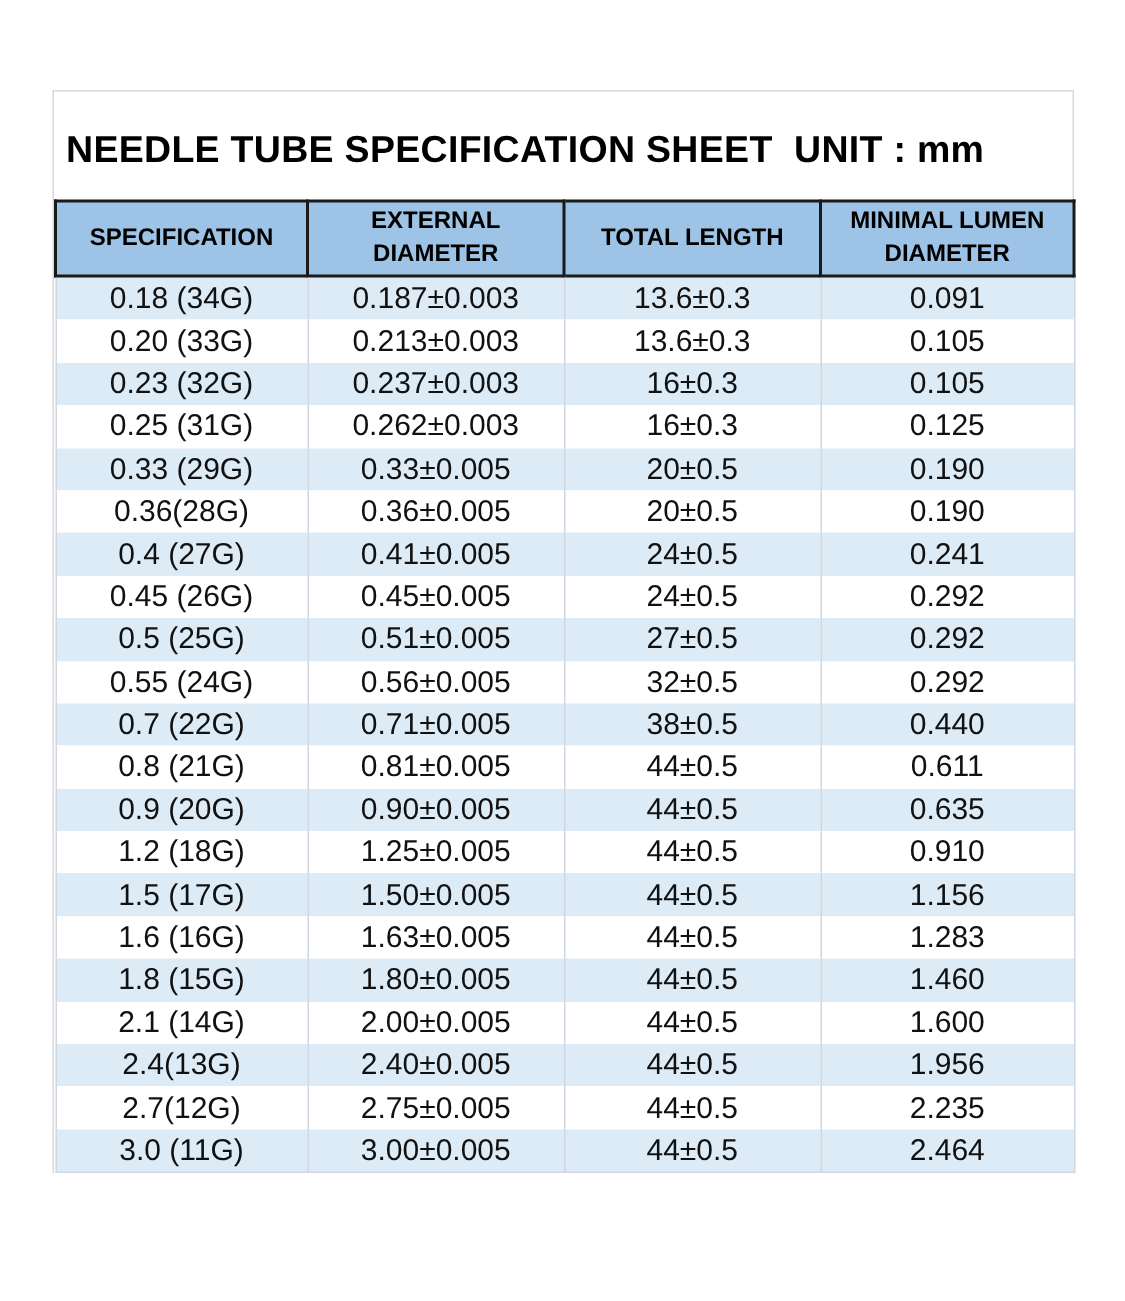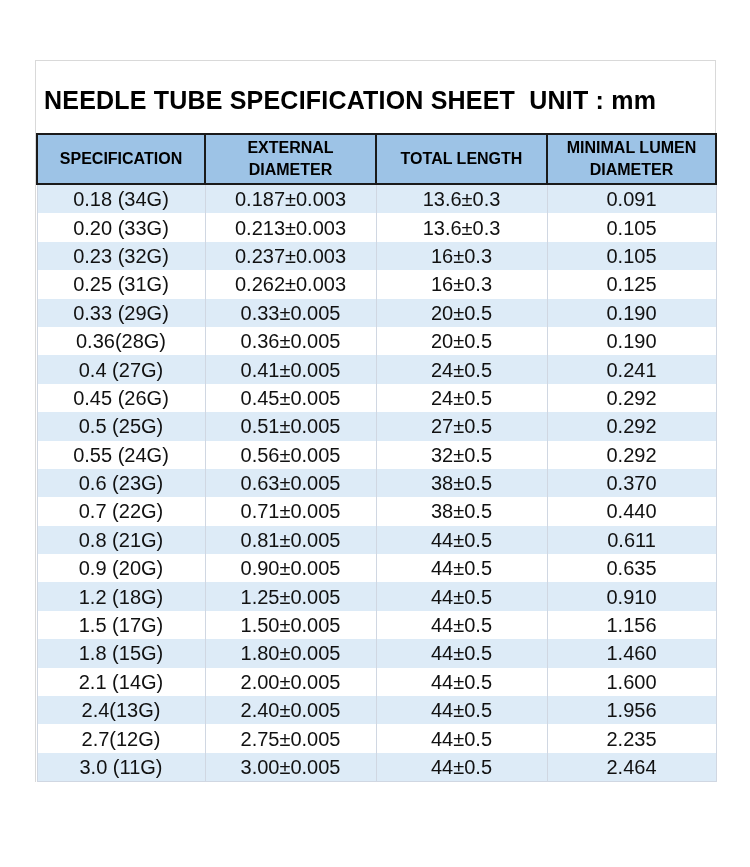--- a/index.html
+++ b/index.html
@@ -159,26 +159,20 @@
           <td>27±0.5</td>
           <td>0.292</td>
         </tr>
         <tr>
           <td>0.55 (24G)</td>
           <td>0.56±0.005</td>
           <td>32±0.5</td>
           <td>0.292</td>
         </tr>
         <tr>
-          <td>0.6 (23G)</td>
-          <td>0.63±0.005</td>
-          <td>38±0.5</td>
-          <td>0.370</td>
-        </tr>
-        <tr>
           <td>0.7 (22G)</td>
           <td>0.71±0.005</td>
           <td>38±0.5</td>
           <td>0.440</td>
         </tr>
         <tr>
           <td>0.8 (21G)</td>
           <td>0.81±0.005</td>
           <td>44±0.5</td>
           <td>0.611</td>
@@ -193,20 +187,26 @@
           <td>1.2 (18G)</td>
           <td>1.25±0.005</td>
           <td>44±0.5</td>
           <td>0.910</td>
         </tr>
         <tr>
           <td>1.5 (17G)</td>
           <td>1.50±0.005</td>
           <td>44±0.5</td>
           <td>1.156</td>
+        </tr>
+        <tr>
+          <td>1.6 (16G)</td>
+          <td>1.63±0.005</td>
+          <td>44±0.5</td>
+          <td>1.283</td>
         </tr>
         <tr>
           <td>1.8 (15G)</td>
           <td>1.80±0.005</td>
           <td>44±0.5</td>
           <td>1.460</td>
         </tr>
         <tr>
           <td>2.1 (14G)</td>
           <td>2.00±0.005</td>

